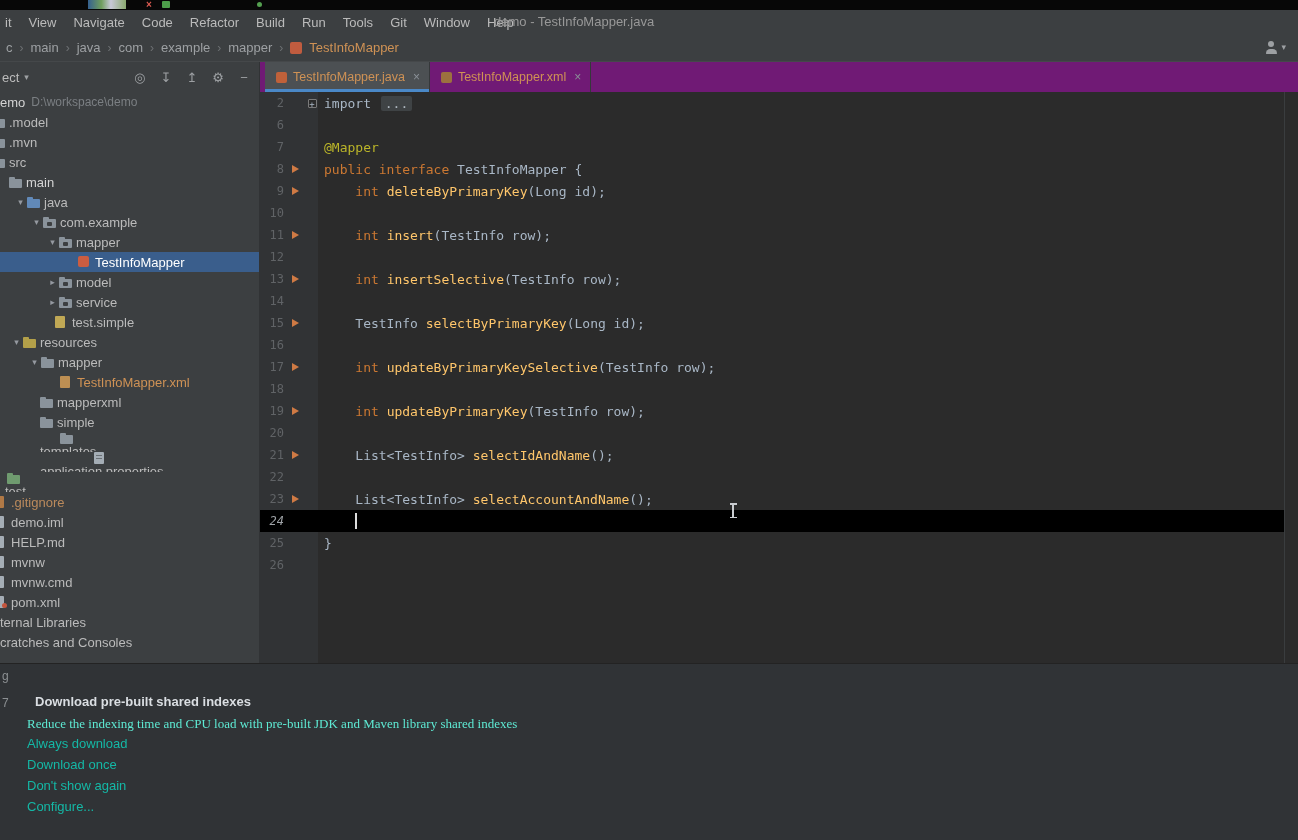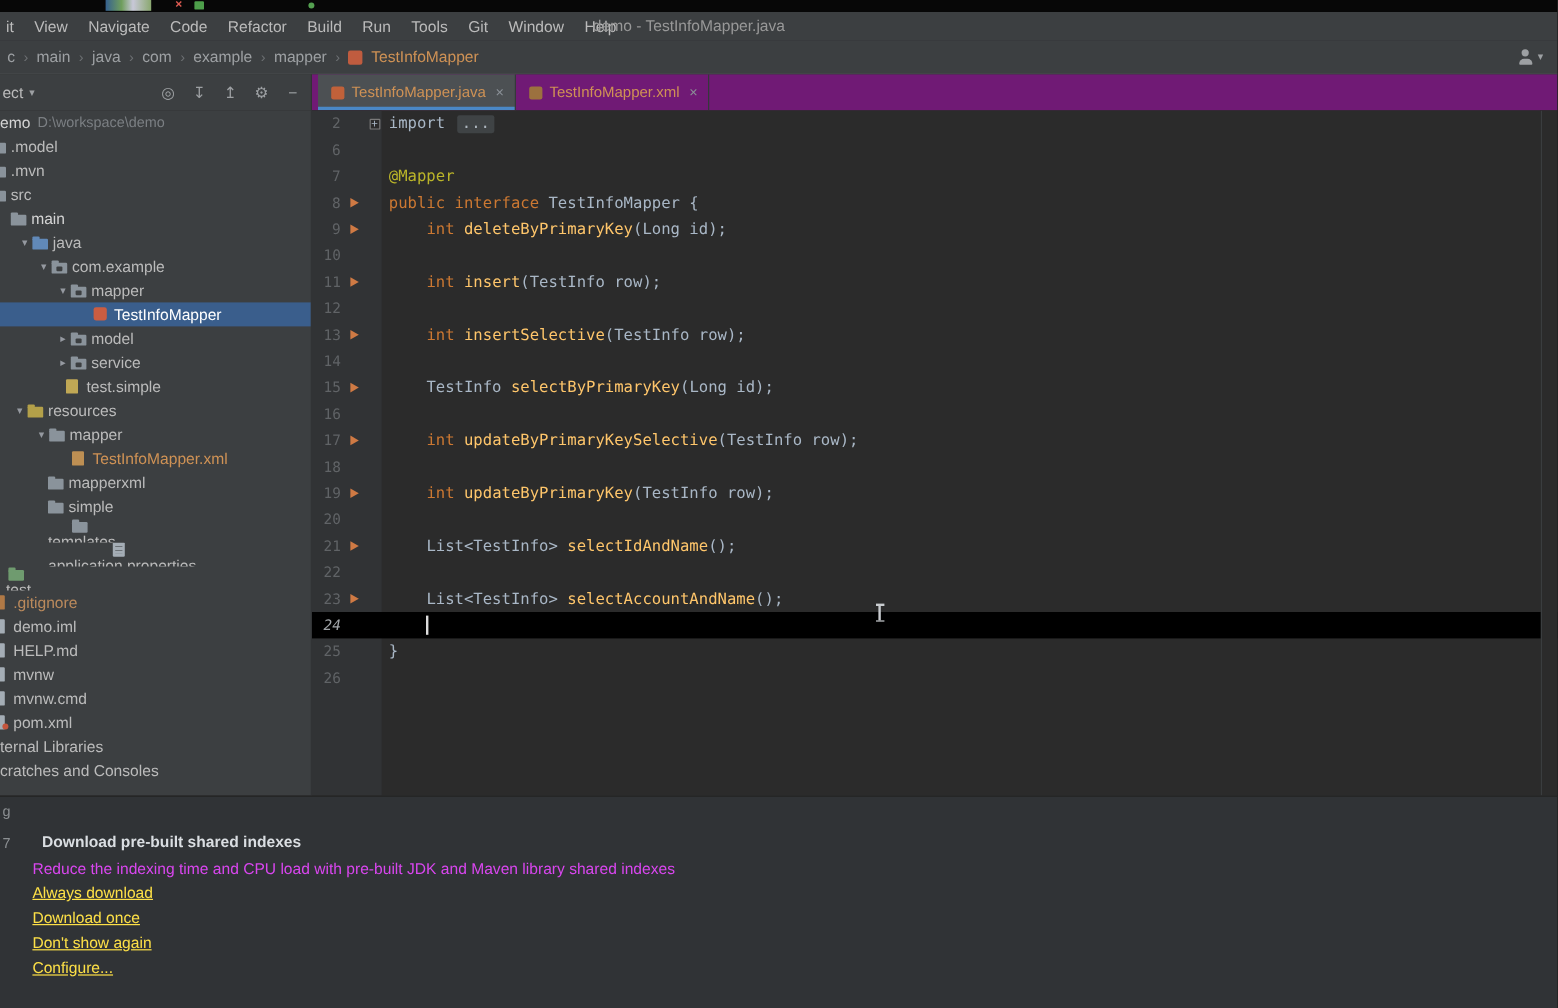--- a/index.html
+++ b/index.html
@@ -108,23 +108,23 @@
   .tk-ann{color:#bbb529;}
   .tk-m{color:#ffc66b;}
   .tk-fold{background:#3f4345;border-radius:2px;padding:0 4px;color:#adb6be;margin-left:2px;}
   .caret{width:1.5px;height:16px;background:#dcdcdc;flex:none;}
 
   
   #bottom{position:absolute;left:0;top:663px;width:100%;height:177px;background:#303336;border-top:1px solid #232323;box-sizing:border-box;}
   #btm-g{position:absolute;left:2px;top:5px;color:#8c9093;font-size:12px;}
   #btm-num{position:absolute;left:2px;top:32px;color:#8c9093;font-size:12px;}
   #note-title{position:absolute;left:35px;top:30px;color:#dadee2;font-weight:bold;font-size:13px;}
-  #note-desc{position:absolute;left:27px;top:52px;color:#d946ef;font-size:13px;}
+  #note-desc{position:absolute;left:27px;top:52px;color:#5eead4;font-size:13px;font-family:Liberation Serif, serif;}
   #links{position:absolute;left:27px;top:73px;display:flex;flex-direction:column;gap:8px;}
-  .note-link{color:#fde047;text-decoration:underline;font-size:13px;line-height:13px;cursor:pointer;}
+  .note-link{color:#14b8a6;font-size:13px;line-height:13px;cursor:pointer;}
 
   
   #mouse{position:absolute;left:732px;top:504px;width:2px;height:13px;background:#c9ccd0;z-index:50;}
   #mouse::before,#mouse::after{content:"";position:absolute;left:-2.5px;width:7px;height:1.5px;background:#c9ccd0;}
   #mouse::before{top:-1px;}
   #mouse::after{bottom:-1px;}
 </style>
 </head>
 <body>
 

